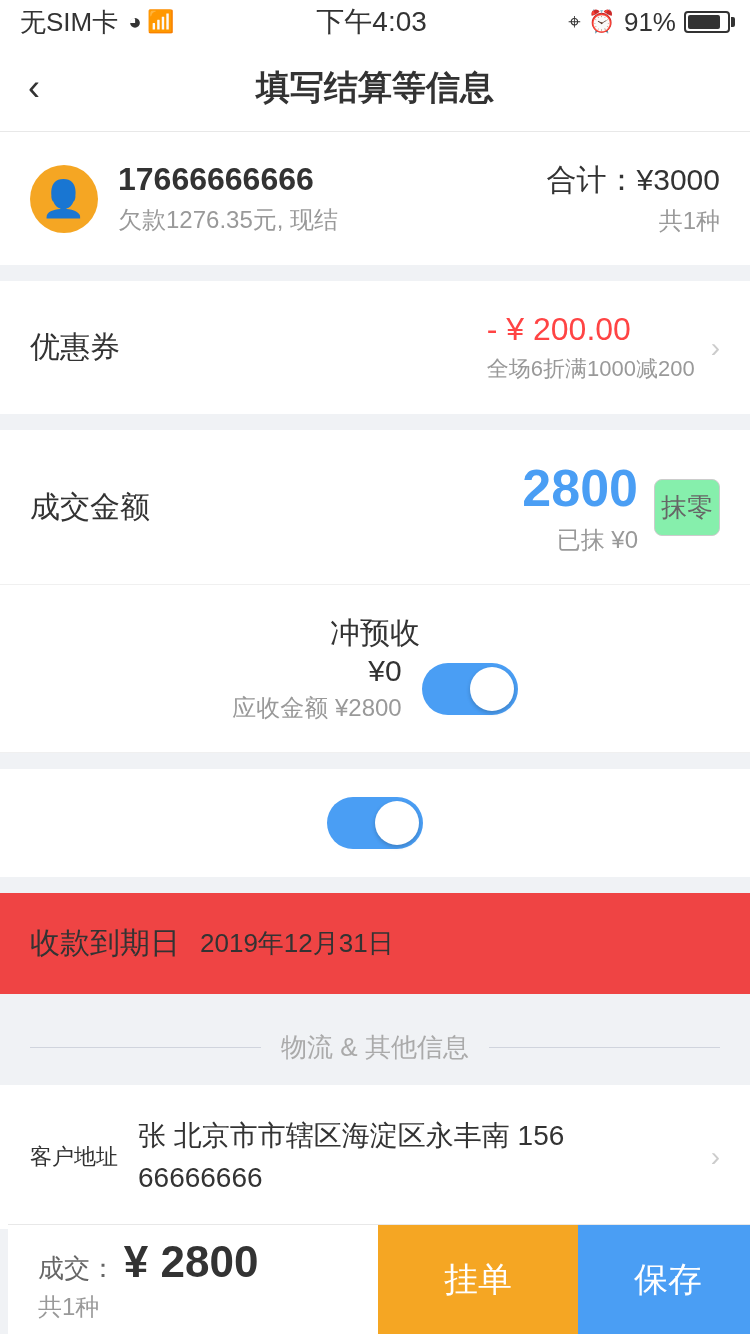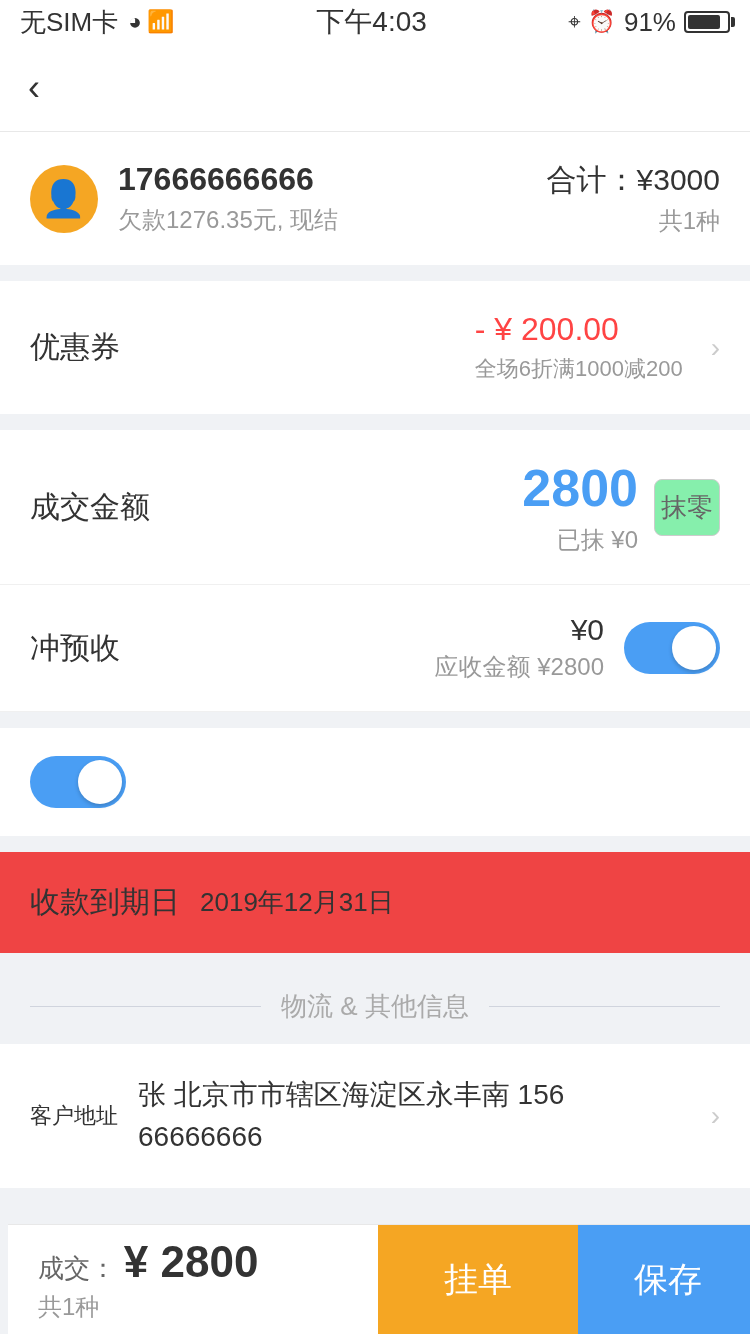--- a/index.html
+++ b/index.html
@@ -116,21 +116,21 @@
     }
     .section-row {
       display: flex;
       align-items: center;
       justify-content: space-between;
       padding: 30px 30px;
       border-bottom: 1px solid #f0f0f0;
     }
     .section-row:last-child { border-bottom: none; }
     .row-label { font-size: 30px; color: #333; }
-    .row-right { display: flex; align-items: center; gap: 28px; justify-content: space-between; }
+    .row-right { display: flex; align-items: center; gap: 16px; justify-content: space-between; }
     .coupon-amount { font-size: 32px; color: #ff4444; font-weight: 500; }
     .coupon-desc { font-size: 22px; color: #999; margin-top: 6px; text-align: right; }
     .chevron-right { font-size: 28px; color: #ccc; }
 
     
     .amount-section {
       background: #fff;
       margin-bottom: 16px;
     }
     .amount-row {
@@ -175,20 +175,21 @@
       border-radius: 50%;
       box-shadow: 0 2px 4px rgba(0,0,0,0.2);
     }
     .toggle-row {
       display: flex;
       align-items: center;
       justify-content: space-between;
       padding: 28px 30px;
       background: #fff;
       border-bottom: 1px solid #f0f0f0;
+      flex-direction: column;
     }
     .toggle-right { display: flex; align-items: center; gap: 20px; }
     .toggle-info { text-align: right; }
 
     
     .due-date-row {
       background: #ef4444;
       padding: 30px 30px;
       display: flex;
       align-items: center;
@@ -290,20 +291,21 @@
     <span style="font-size:22px;">⏰</span>
     <span>91%</span>
     <div class="battery-bar">
       <div class="battery-fill"></div>
     </div>
   </div>
 </div>
 
 <div class="nav-bar">
   <span class="nav-back">‹</span>
+  <span class="nav-title">填写结算等信息</span>
 </div>
 
 <div class="content">
 
   <div class="customer-card">
     <div class="customer-left">
       <div class="avatar">
         <span class="avatar-icon">👤</span>
       </div>
       <div class="customer-info">

